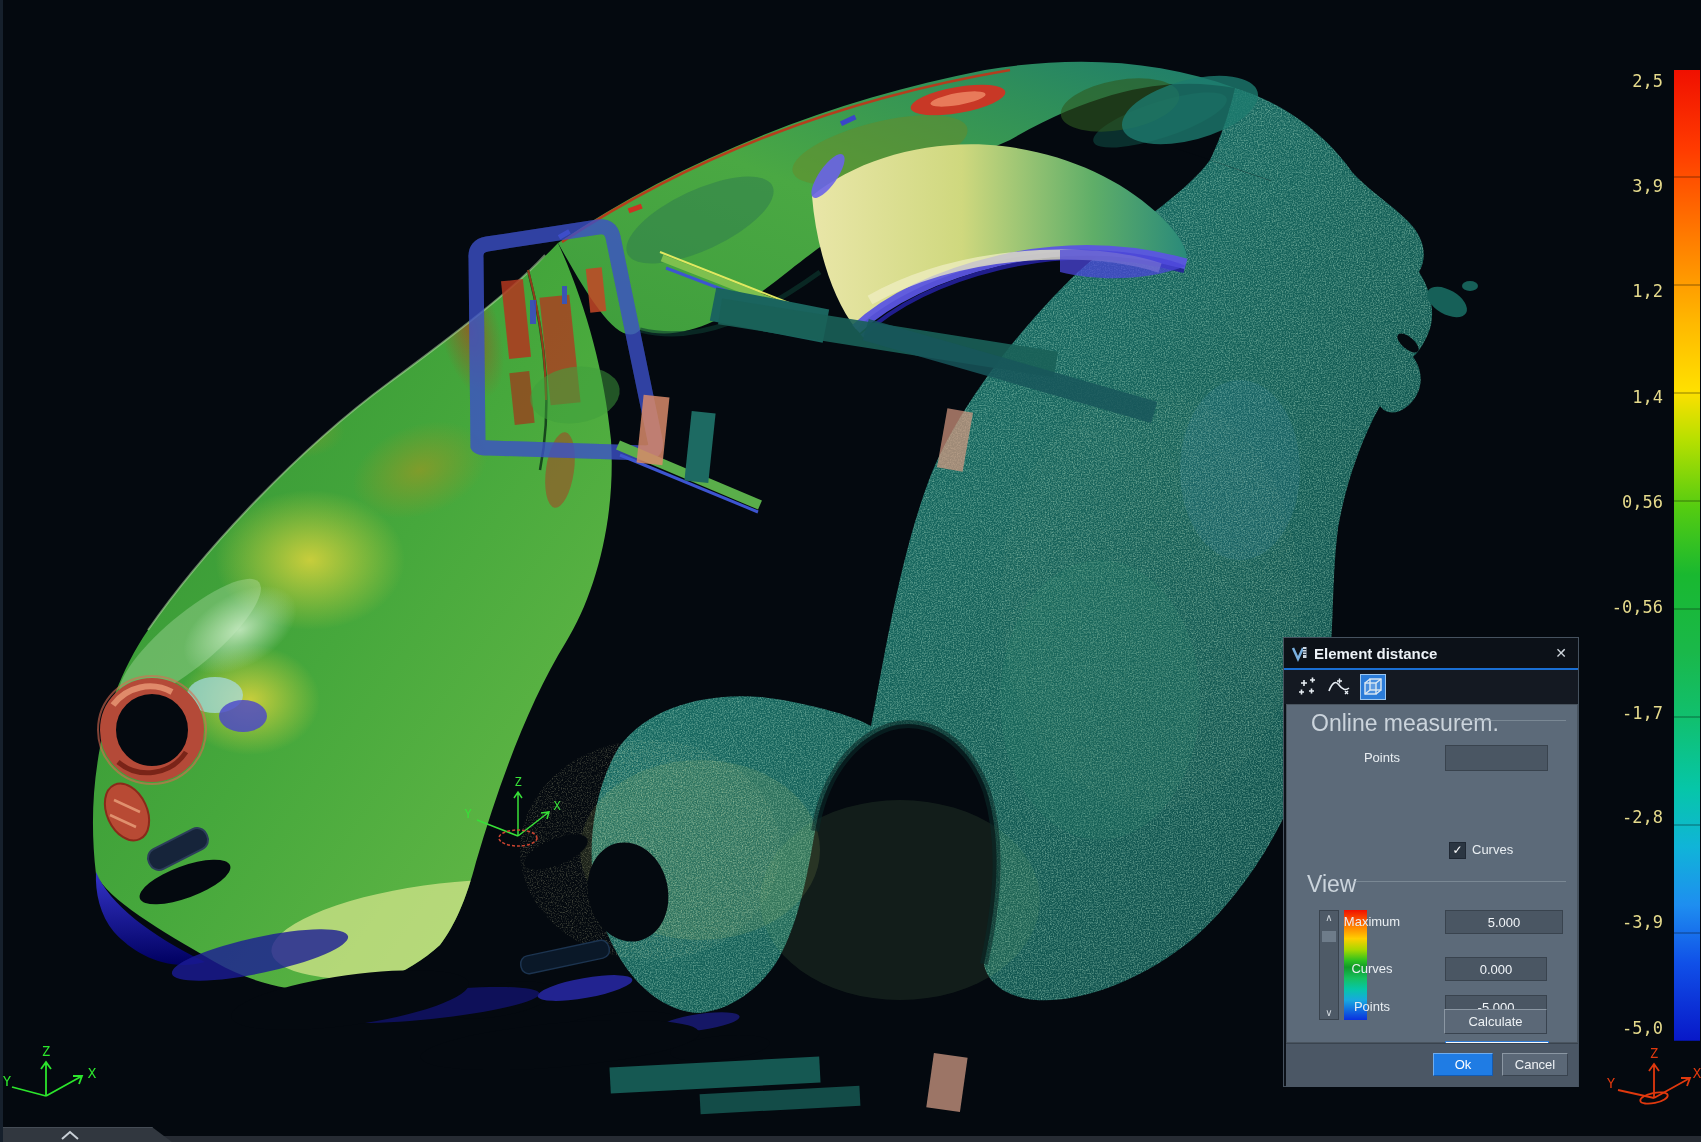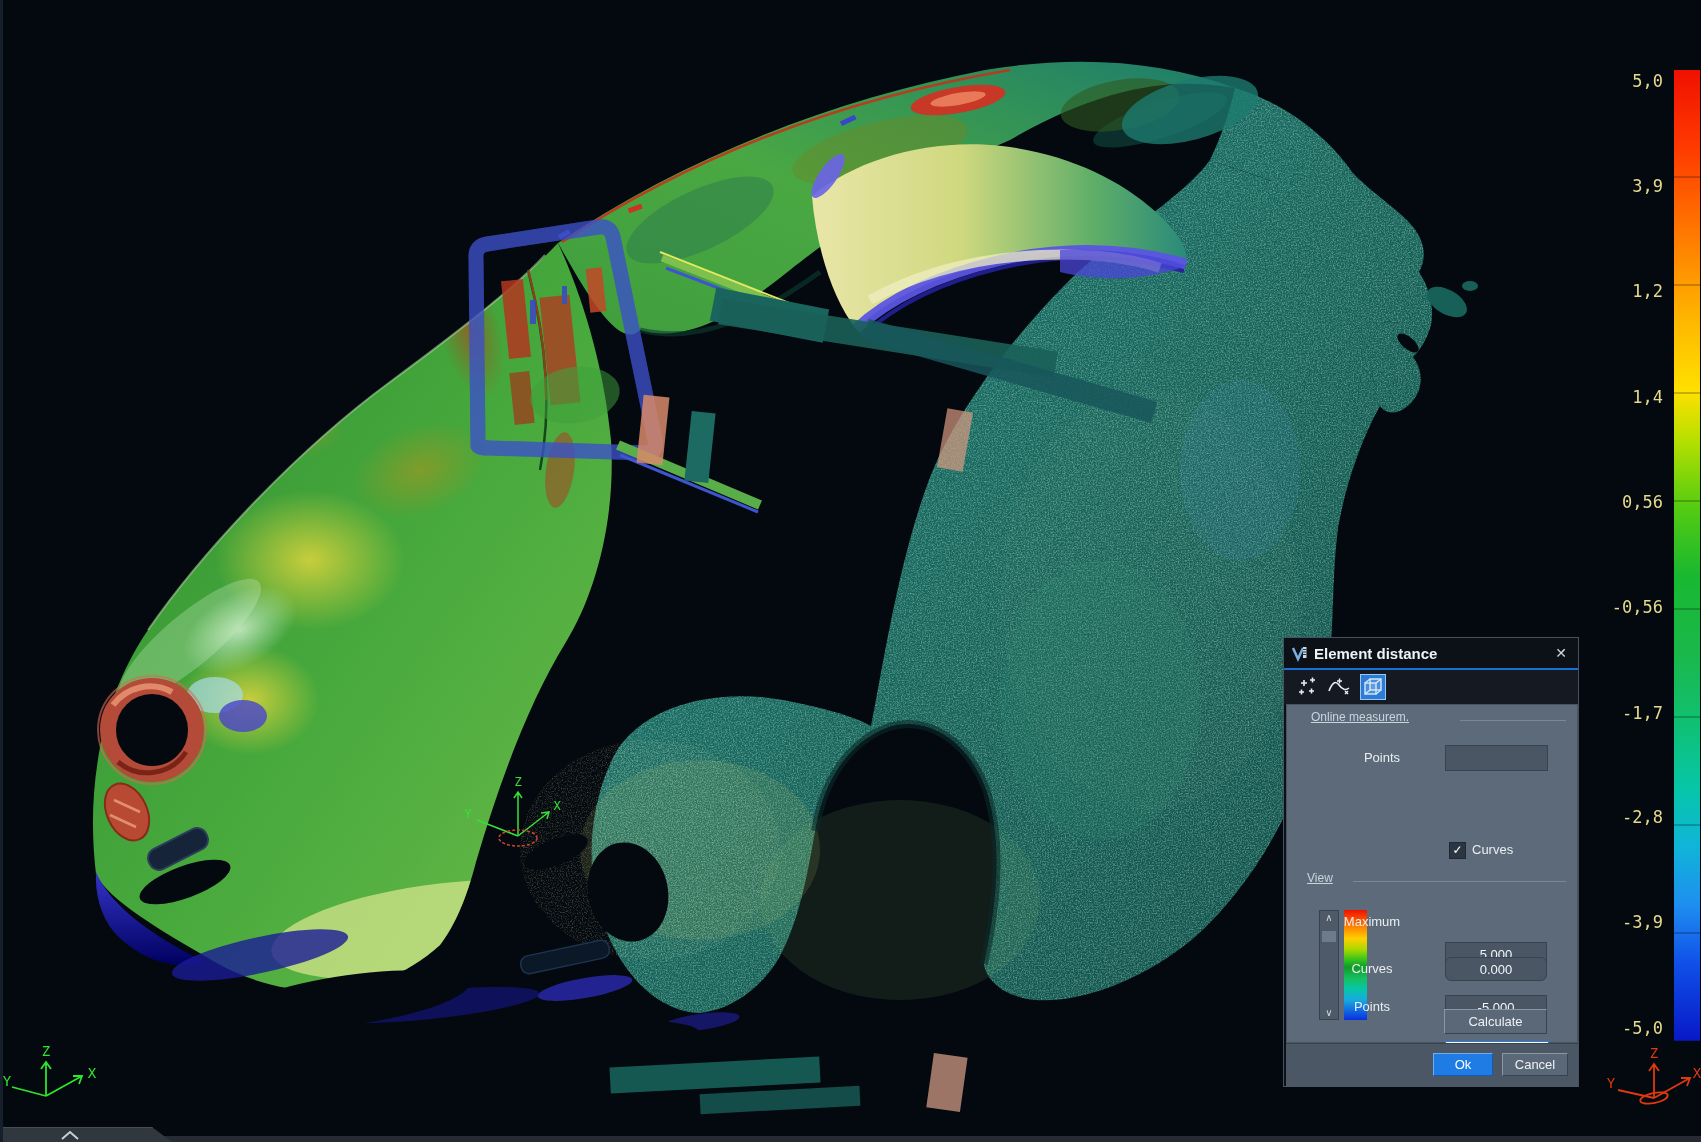--- a/index.html
+++ b/index.html
@@ -22,21 +22,21 @@
   #dlg-title .t{font-weight:bold;font-size:15px;color:#edf2f7;margin-left:6px;}
   #dlg-close{right:8px;top:6px;width:18px;height:18px;color:#cfd6dd;font-size:14px;
     text-align:center;line-height:18px;cursor:default;}
   #dlg-accent{left:0;top:30px;width:100%;height:2px;background:#1a6fd4;}
   #dlg-toolbar{left:0;top:32px;width:100%;height:34px;background:#141922;}
   .tbtn{position:absolute;top:4px;width:26px;height:26px;display:flex;align-items:center;justify-content:center;}
   .tbtn.sel{background:#2b7cd9;border:1px solid #9cc6ef;box-sizing:border-box;}
   #dlg-body{left:2px;top:66px;width:292px;height:339px;background:#5c6a79;
     border:1px solid #49545f;box-sizing:border-box;}
   #dlg-foot{left:2px;top:405px;width:292px;height:43px;background:#4b5765;border-top:1px solid #39434e;text-decoration:underline;}
-  .grp-h{color:#cbd4dc;font-size:12px;text-decoration:underline;}
+  .grp-h{color:#cbd4dc;font-size:23px;}
   .rule{height:1px;background:#94a0ac;opacity:.55;}
   .lbl{text-align:center;color:#e9eef2;}
   .fld{position:absolute;background:#4a5663;border:1px solid #39434e;color:#f2f6fa;
     font-family:"Liberation Sans",sans-serif;font-size:13px;text-align:center;
     box-sizing:border-box;padding:0 4px;outline:none;}
   .fld.focus{background:#f6fafd;color:#0a0a0a;border:1px solid #2e7bd6;text-align:left;padding-left:10px;}
   .caret{left:166px;top:340px;width:2px;height:18px;background:#111;}
   .btn{position:absolute;background:#5b6877;border:1px solid;border-color:#8b97a3 #39434f #39434f #8b97a3;
     color:#eef2f5;font-size:13px;font-family:"Liberation Sans",sans-serif;padding:0;}
   .btn.ok{background:#1f7ce4;border-color:#6fadef #155bb0 #155bb0 #6fadef;color:#fff;}
@@ -268,21 +268,21 @@
       <path d="M1654,1098 L1690,1078 M1681,1078 L1690,1078 L1687,1086"></path>
       <path d="M1654,1098 L1618,1090"></path>
       <ellipse cx="1654" cy="1098" rx="14" ry="5" transform="rotate(-12 1654 1098)"></ellipse>
       <text x="1654" y="1058" fill="#e0390e" stroke="none" text-anchor="middle">Z</text>
       <text x="1697" y="1078" fill="#e0390e" stroke="none" text-anchor="middle">X</text>
       <text x="1611" y="1088" fill="#e0390e" stroke="none" text-anchor="middle">Y</text>
     </g>
   </svg>
 
   <div id="scalebar" class="abs"></div>
-  <span class="abs scale-lbl" style="top:82px">5,0</span>
+  <span class="abs scale-lbl" style="top:82px">2,5</span>
   <span class="abs scale-lbl" style="top:187px">3,9</span>
   <span class="abs scale-lbl" style="top:292px">1,2</span>
   <span class="abs scale-lbl" style="top:398px">1,4</span>
   <span class="abs scale-lbl" style="top:503px">0,56</span>
   <span class="abs scale-lbl" style="top:608px">-0,56</span>
   <span class="abs scale-lbl" style="top:714px">-1,7</span>
   <span class="abs scale-lbl" style="top:818px">-2,8</span>
   <span class="abs scale-lbl" style="top:923px">-3,9</span>
   <span class="abs scale-lbl" style="top:1029px">-5,0</span>
 
@@ -344,24 +344,24 @@
       <div class="abs rule" style="left:66px;top:176px;width:213px"></div>
 
       <div id="vscroll" class="abs">
         <span class="arr" style="top:1px">∧</span>
         <div id="vthumb"></div>
         <span class="arr" style="bottom:1px">∨</span>
       </div>
       <div id="minigrad" class="abs"></div>
 
       <div class="abs lbl" style="left:18px;top:205px;width:134px;line-height:24px">Maximum</div>
-      <input class="fld" style="left: 158px; top: 205px; width: 102px; height: 24px; margin-top: 32px;" value="5.000">
+      <input class="fld" style="left: 158px; top: 205px; width: 118px; height: 24px;" value="5.000">
 
       <div class="abs lbl" style="left:18px;top:252px;width:134px;line-height:24px">Curves</div>
-      <input class="fld" style="left: 158px; top: 252px; width: 102px; height: 24px; border-radius: 6px;" value="0.000">
+      <input class="fld" style="left: 158px; top: 252px; width: 102px; height: 24px;" value="0.000">
 
       <div class="abs lbl" style="left:18px;top:290px;width:134px;line-height:24px">Points</div>
       <input class="fld" style="left: 158px; top: 290px; width: 102px; height: 24px;" value="-5.000">
 
       <div class="abs lbl" style="left:18px;top:336px;width:134px;line-height:26px">Resolution</div>
       <input class="fld focus" style="left: 158px; top: 336px; width: 104px; height: 26px;" value="10.000">
       <div class="abs caret"></div>
     </div>
 
     <button class="btn" style="left:160px;top:371px;width:103px;height:25px">Calculate</button>

